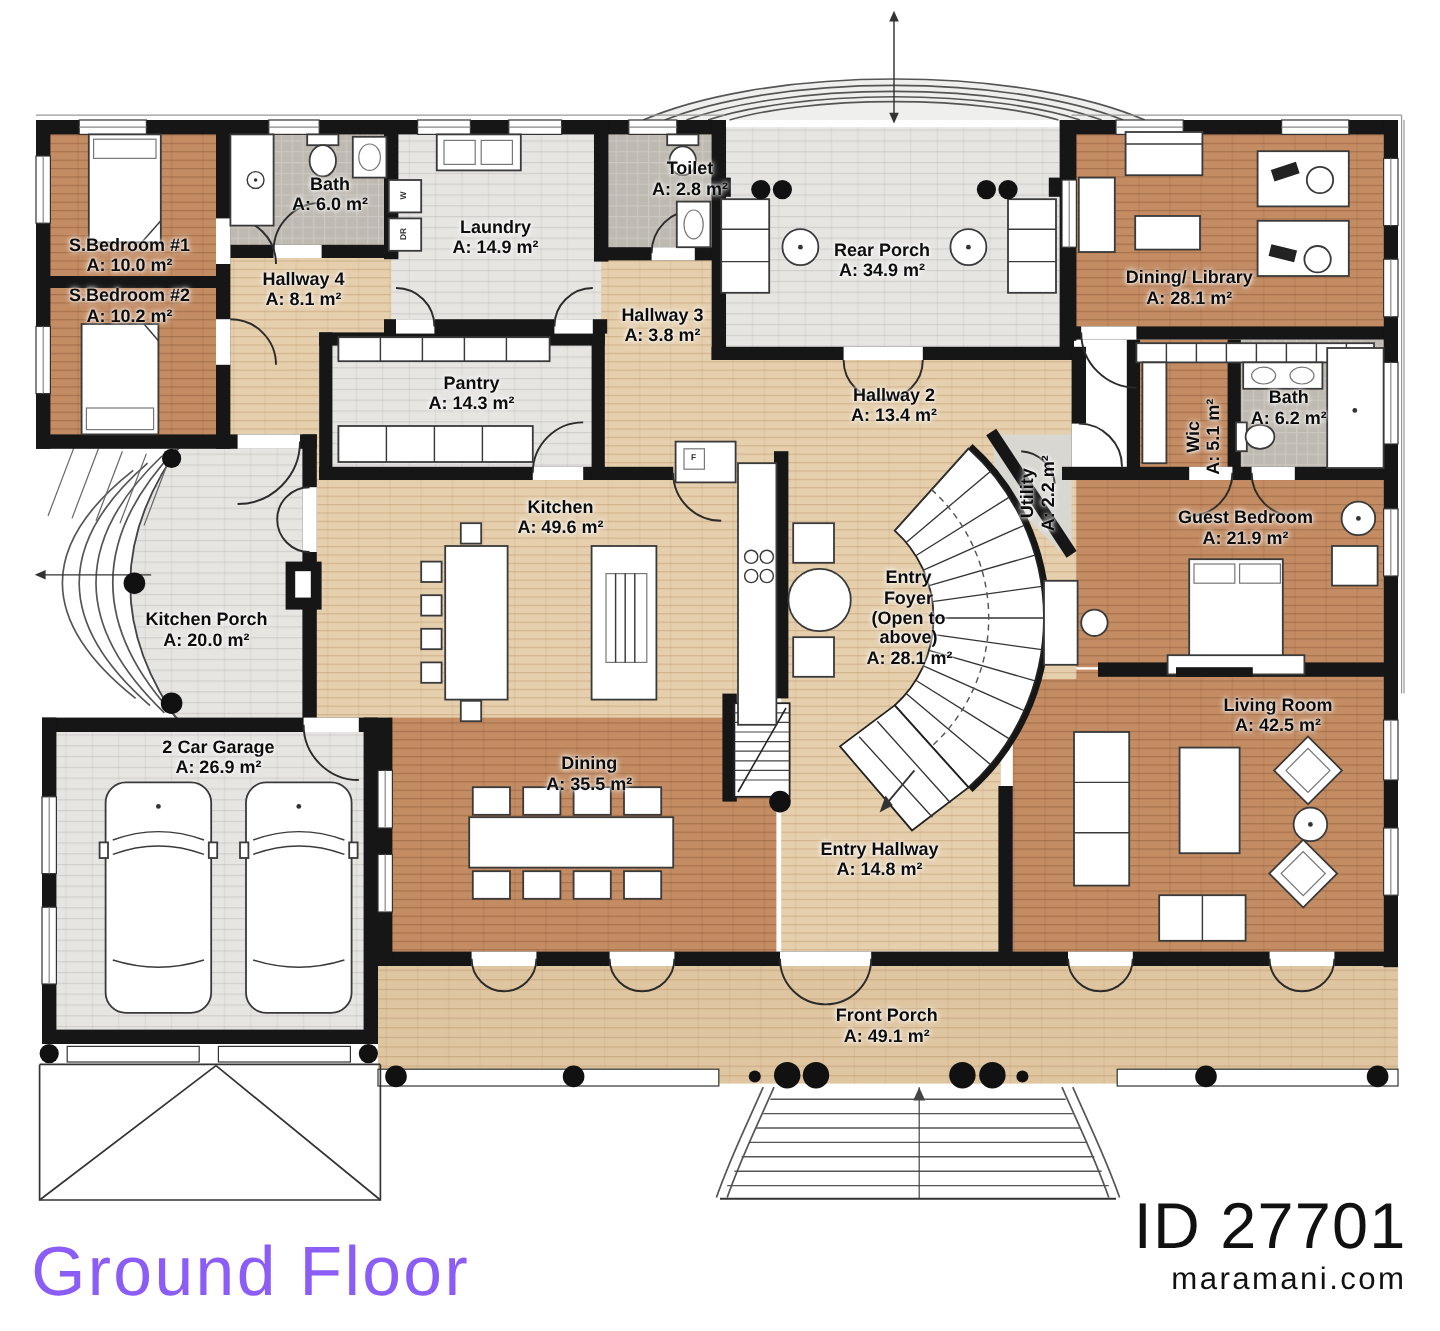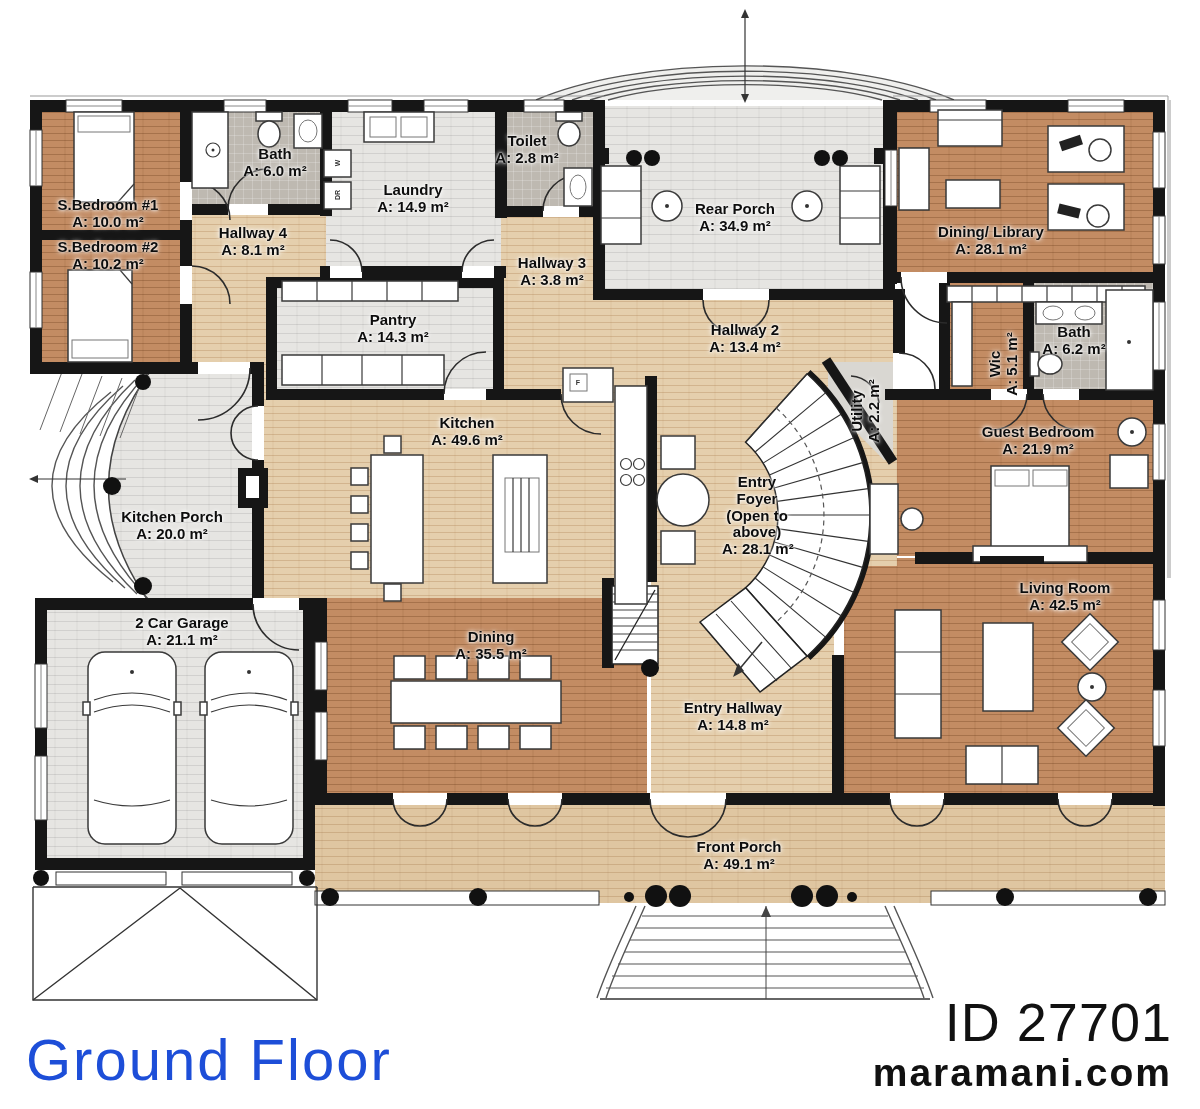--- a/index.html
+++ b/index.html
@@ -12,24 +12,24 @@
           font-weight:700;font-size:15px;line-height:1.12;color:#0d0d0d;white-space:nowrap;
           text-shadow:0 0 2px #fff,0 0 4px rgba(255,255,255,.9),0 0 6px rgba(255,255,255,.7);}
   .rlabel span{display:block;}
   .rlabel.rot{transform:translate(-50%,-50%) rotate(-90deg);}
   .rlabel.wrapped{white-space:normal;width:70px;}
   .rlabel.wrapped .nowrap{white-space:nowrap;}
   .applabel{position:absolute;z-index:5;transform:translate(-50%,-50%);font-weight:700;
             font-size:7px;color:#333;}
   .applabel.rot{transform:translate(-50%,-50%) rotate(-90deg);}
   .footer-title{position:absolute;left:26px;top:1026px;z-index:6;font-weight:400;
-                font-size:58px;letter-spacing:2px;color:#1d4ed8;}
+                font-size:58px;letter-spacing:2px;color:#8b5cf6;}
   .brand{position:absolute;right:28px;top:994px;z-index:6;text-align:right;color:#111;}
   .brand .id{font-size:54px;font-weight:400;letter-spacing:1px;line-height:1.05;}
-  .brand .site{font-size:39px;font-weight:700;letter-spacing:2px;line-height:1.15;}
+  .brand .site{font-size:26px;font-weight:400;letter-spacing:2px;line-height:1.15;}
 </style>
 </head>
 <body>
 
 <div class="canvas">
   <div class="plan">
 
     <svg class="overlay" width="1200" height="1109" viewBox="0 0 1200 1109">
       <defs>
         <pattern id="woodD" width="26" height="7" patternUnits="userSpaceOnUse">
@@ -477,21 +477,21 @@
         <span>A: 6.0 m²</span>
       </div>
     <div class="rlabel" style="left:253px;top:242px">
         <span>Hallway 4</span>
         <span>A: 8.1 m²</span>
       </div>
     <div class="rlabel" style="left:413px;top:199px">
         <span>Laundry</span>
         <span>A: 14.9 m²</span>
       </div>
-    <div class="rlabel" style="left:527px;top:150px">
+    <div class="rlabel" style="left:575px;top:150px">
         <span>Toilet</span>
         <span>A: 2.8 m²</span>
       </div>
     <div class="rlabel" style="left:552px;top:272px">
         <span>Hallway 3</span>
         <span>A: 3.8 m²</span>
       </div>
     <div class="rlabel" style="left:393px;top:329px">
         <span>Pantry</span>
         <span>A: 14.3 m²</span>
@@ -532,21 +532,21 @@
         <span>Entry Foyer</span>
         <span>(Open to above)</span>
         <span class="nowrap">A: 28.1 m²</span>
       </div>
     <div class="rlabel" style="left:172px;top:526px">
         <span>Kitchen Porch</span>
         <span>A: 20.0 m²</span>
       </div>
     <div class="rlabel" style="left:182px;top:632px">
         <span>2 Car Garage</span>
-        <span>A: 21.1 m²</span>
+        <span>A: 26.9 m²</span>
       </div>
     <div class="rlabel" style="left:491px;top:646px">
         <span>Dining</span>
         <span>A: 35.5 m²</span>
       </div>
     <div class="rlabel" style="left:733px;top:717px">
         <span>Entry Hallway</span>
         <span>A: 14.8 m²</span>
       </div>
     <div class="rlabel" style="left:1065px;top:597px">

